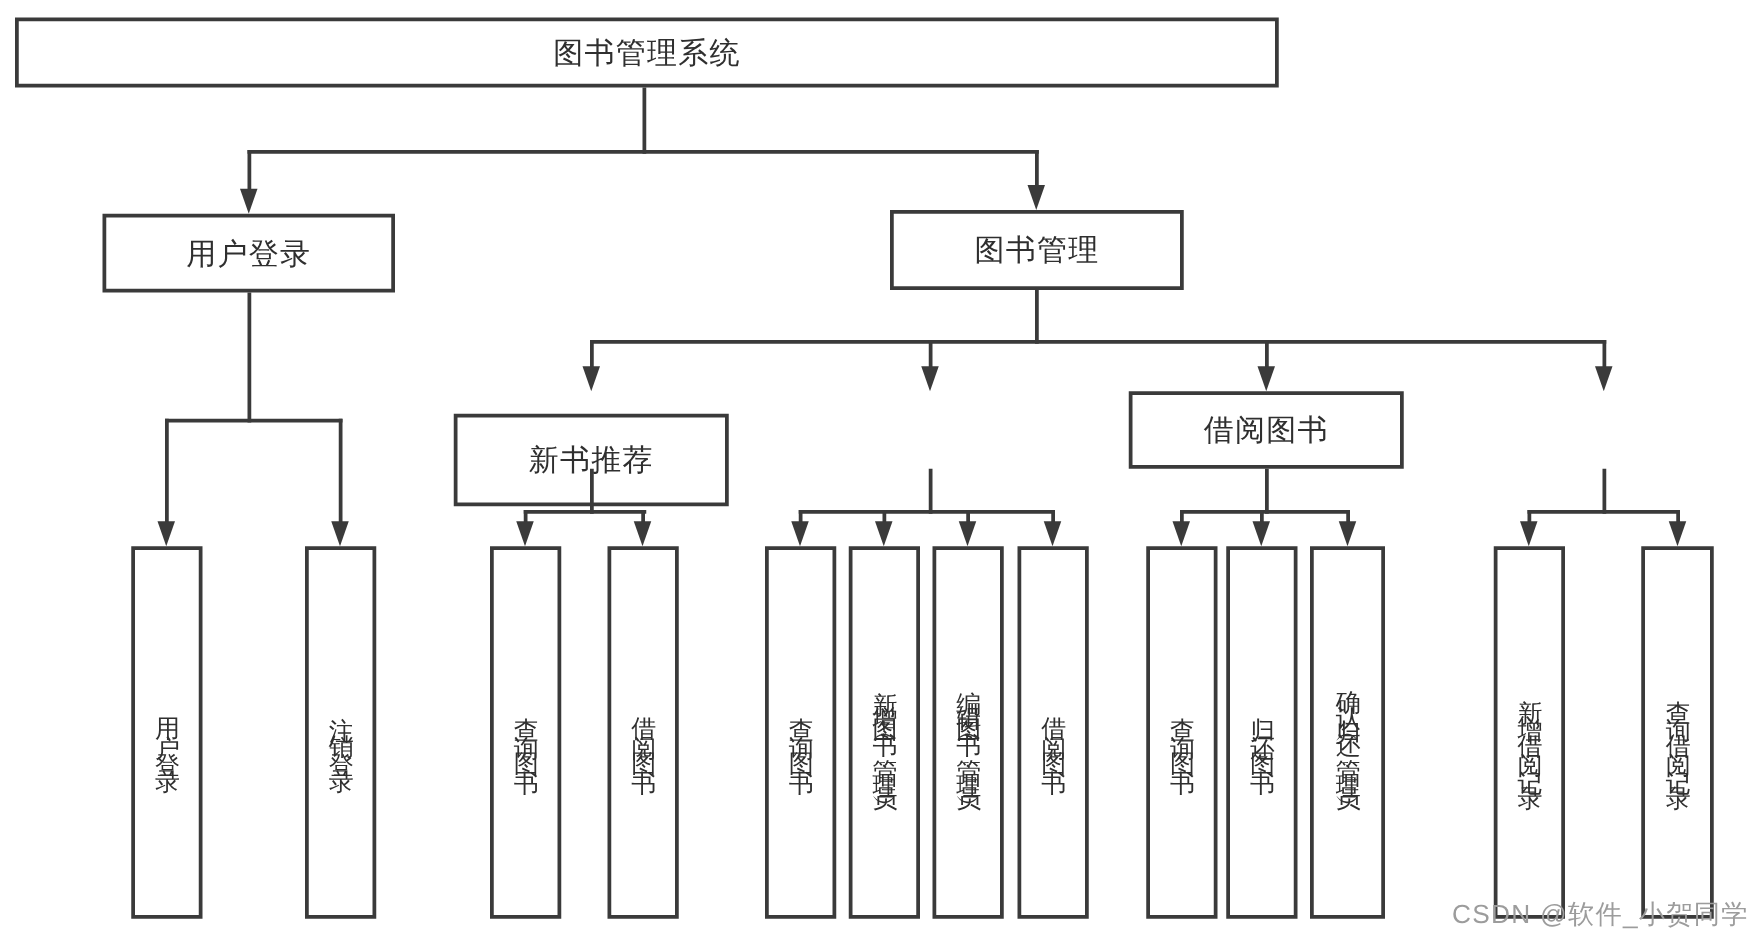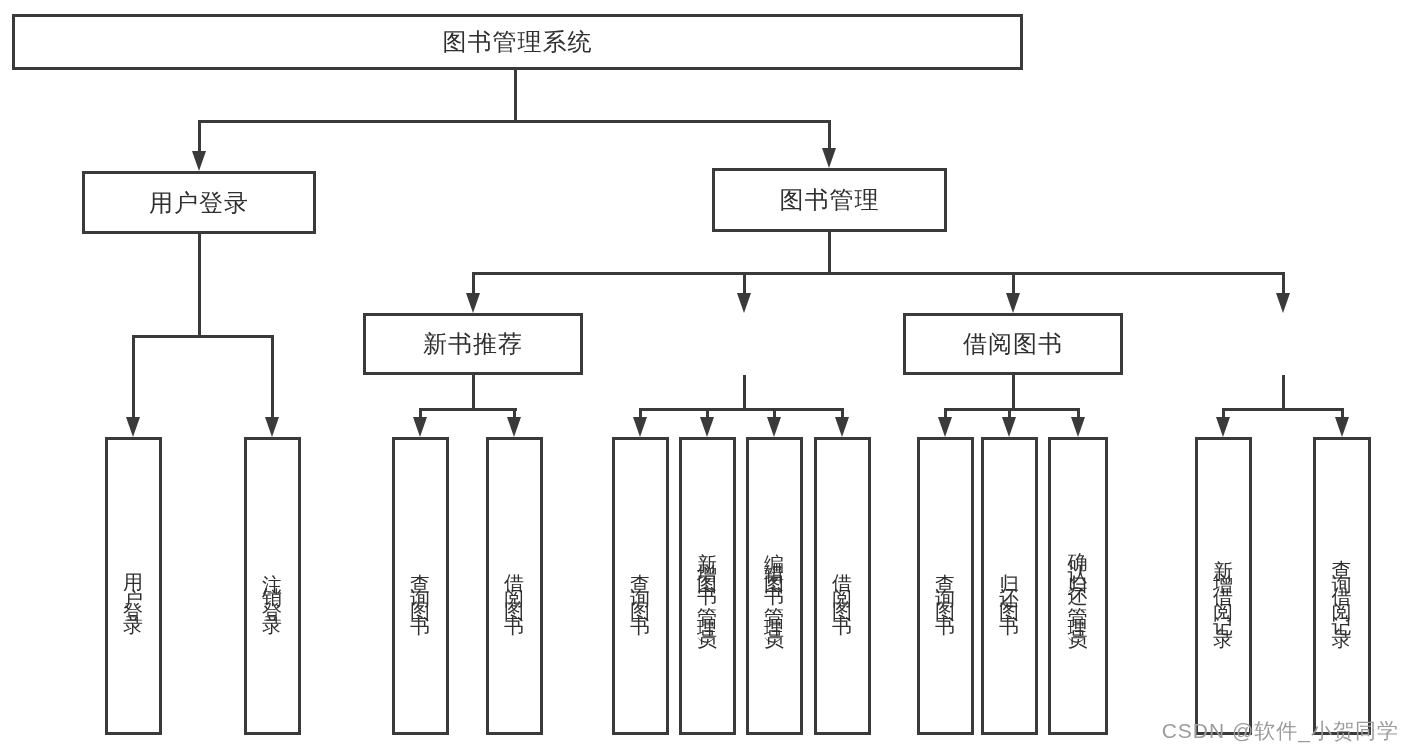--- a/index.html
+++ b/index.html
@@ -67,21 +67,21 @@
   <div class="hl" style="left:472px;top:272px;width:813px"></div>
   <div class="vl" style="left:472px;top:272px;height:23px"></div>
   <div class="arrow" style="left:466px;top:293px"></div>
   <div class="vl" style="left:743px;top:272px;height:23px"></div>
   <div class="arrow" style="left:737px;top:293px"></div>
   <div class="vl" style="left:1012px;top:272px;height:23px"></div>
   <div class="arrow" style="left:1006px;top:293px"></div>
   <div class="vl" style="left:1282px;top:272px;height:23px"></div>
   <div class="arrow" style="left:1276px;top:293px"></div>
 
-  <div class="box h" style="left:363px;top:313px;width:220px;height:62px">
+  <div class="box h" style="left:363px;top:331px;width:220px;height:74px">
     <span>新书推荐</span>
   </div>
   <div class="box h" style="left:903px;top:313px;width:220px;height:62px">
     <span>借阅图书</span>
   </div>
 
   <div class="vl" style="left:472px;top:375px;height:36px"></div>
   <div class="hl" style="left:419px;top:408px;width:98px"></div>
   <div class="vl" style="left:419px;top:408px;height:11px"></div>
   <div class="arrow" style="left:413px;top:417px"></div>

